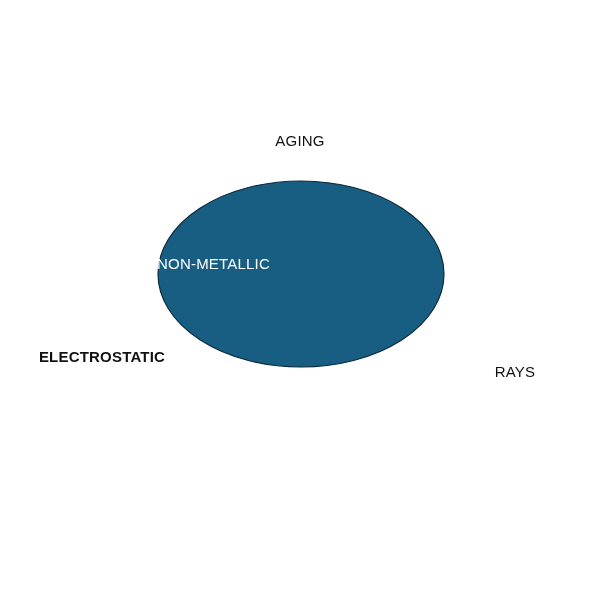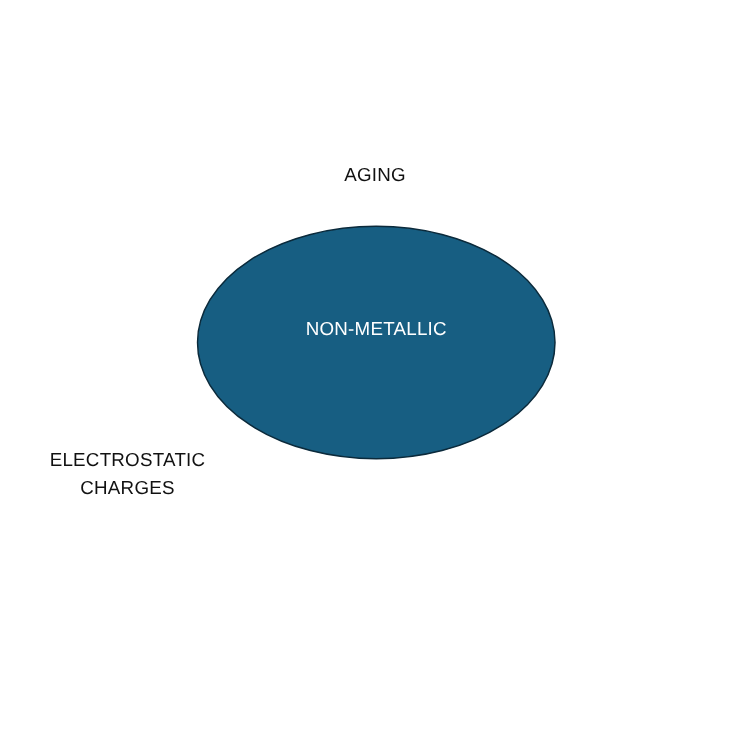--- a/index.html
+++ b/index.html
@@ -1,38 +1,38 @@
 <!DOCTYPE html>
 <html><head>
   <meta charset="utf-8">
   <style>
     html, body { margin: 0; padding: 0; background: #ffffff; }
     .canvas { position: relative; width: 600px; height: 600px; background: #ffffff; overflow: hidden; }
     .label { position: absolute; font-family: "Liberation Sans", sans-serif; font-size: 15px; color: #111111; text-align: center; line-height: 22px; letter-spacing: 0.2px; }
     .ellipse { position: absolute; left: 157px; top: 180px; width: 288px; height: 188px; }
-    .center-label { position: absolute; left: 157px; top: 253px; width: 288px; text-align: center; font-family: "Liberation Sans", sans-serif; font-size: 15px; color: #ffffff; line-height: 22px; letter-spacing: 0.2px; }
+    .center-label { position: absolute; left: 157px; top: 253px; width: 288px; font-family: "Liberation Sans", sans-serif; font-size: 15px; color: #ffffff; line-height: 22px; letter-spacing: 0.2px; }
   </style>
 </head>
 <body>
 
 <div class="canvas">
 
   <div class="label" style="left:240px; top:130px; width:120px;">
     <div>AGING</div>
   </div>
 
   <svg class="ellipse" viewBox="0 0 288 188">
     <ellipse cx="144" cy="94" rx="143" ry="93" fill="#175E82" stroke="#0B2A3B" stroke-width="1.2"></ellipse>
   </svg>
 
   <div class="center-label">
     <div>NON-METALLIC</div>
   </div>
 
-  <div class="label" style="left:22px; top:358px; width:160px;">
+  <div class="label" style="left:22px; top:346px; width:160px;font-weight:bold;">
     <div>ELECTROSTATIC</div>
-    <div>CHARGES</div>
   </div>
 
   <div class="label" style="left:440px; top:361px; width:150px;">
+    <div>RAYS</div>
   </div>
 
 </div>
 
 </body></html>

